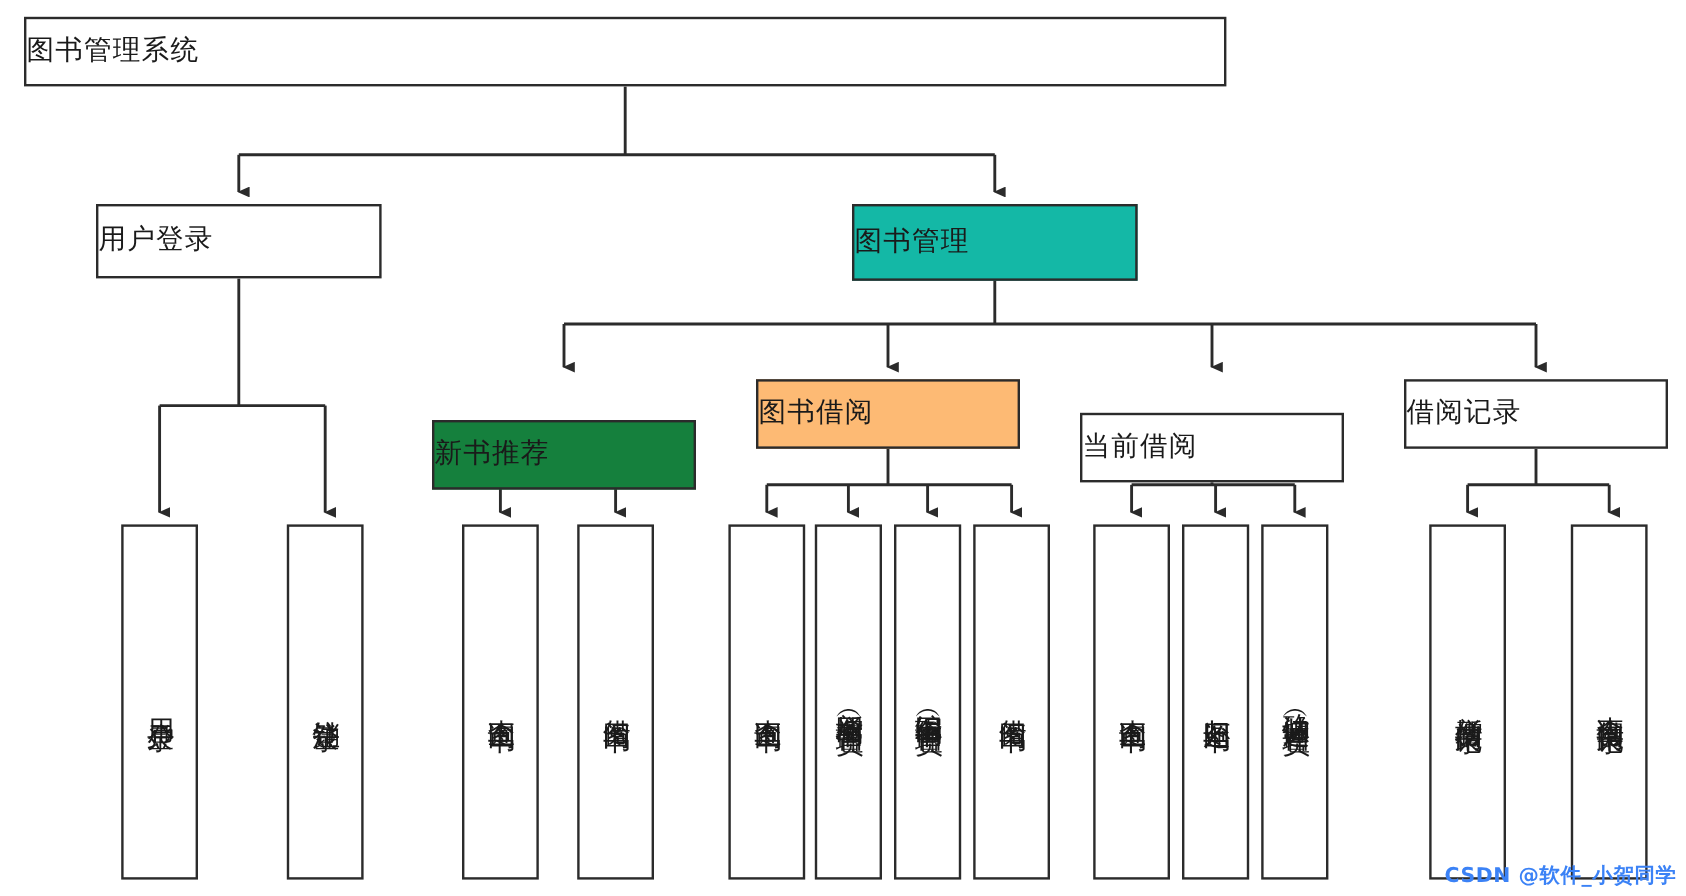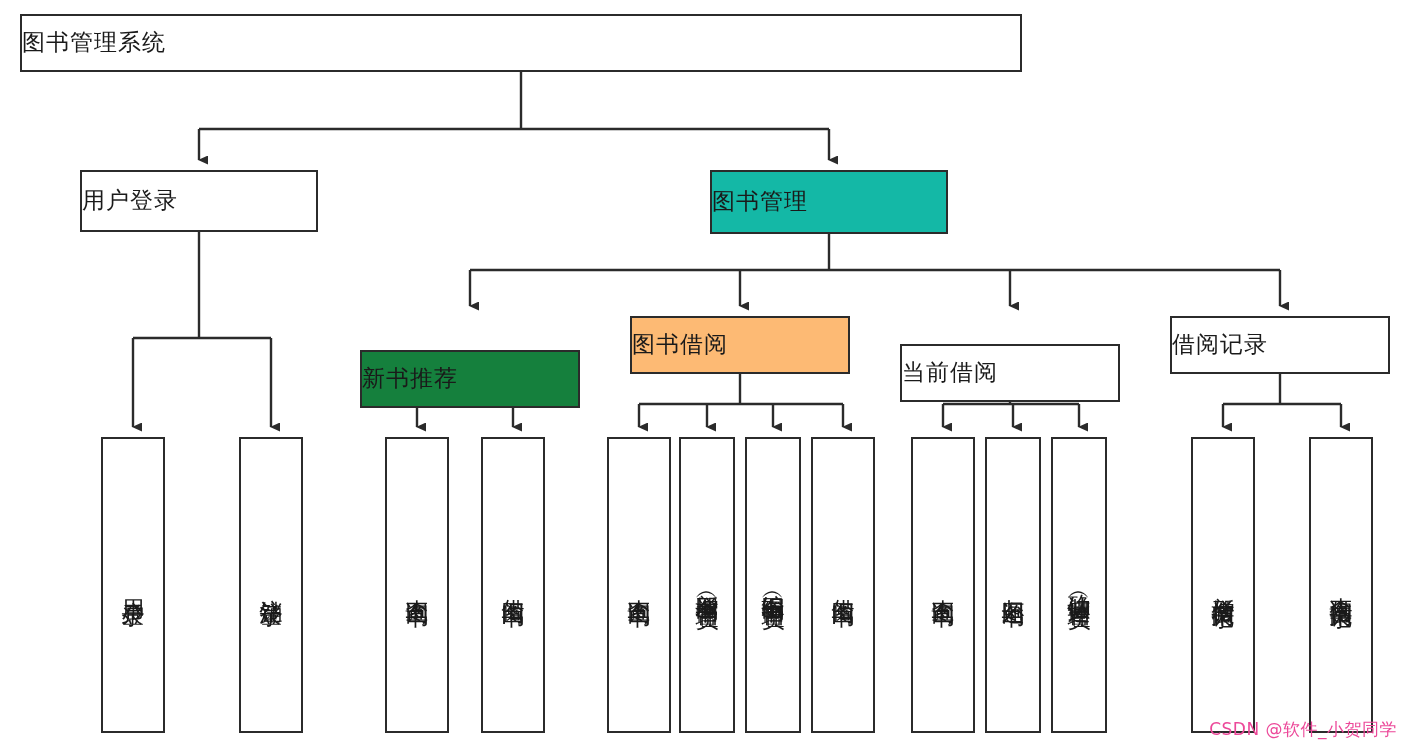--- a/index.html
+++ b/index.html
@@ -180,15 +180,15 @@
   <div class="node node-v" style="left: 1051px; top: 437px; width: 56px; height: 296px; background: rgb(255, 255, 255); border-color: rgb(43, 43, 43); color: rgb(26, 26, 26);">
     <span class="node-label">确认归还（管理员）</span>
   </div>
   <div class="node node-v" style="left: 1191px; top: 437px; width: 64px; height: 296px; background: rgb(255, 255, 255); border-color: rgb(43, 43, 43); color: rgb(26, 26, 26);">
     <span class="node-label">新增借阅记录</span>
   </div>
   <div class="node node-v" style="left: 1309px; top: 437px; width: 64px; height: 296px; background: rgb(255, 255, 255); border-color: rgb(43, 43, 43); color: rgb(26, 26, 26);">
     <span class="node-label">查询借阅记录</span>
   </div>
 
-  <div class="watermark" style="color: #ec4899;">CSDN @软件_小贺同学</div>
+  <div class="watermark" style="color: #3b82f6; font-weight: bold;">CSDN @软件_小贺同学</div>
 
 </div>
 
 </body></html>

